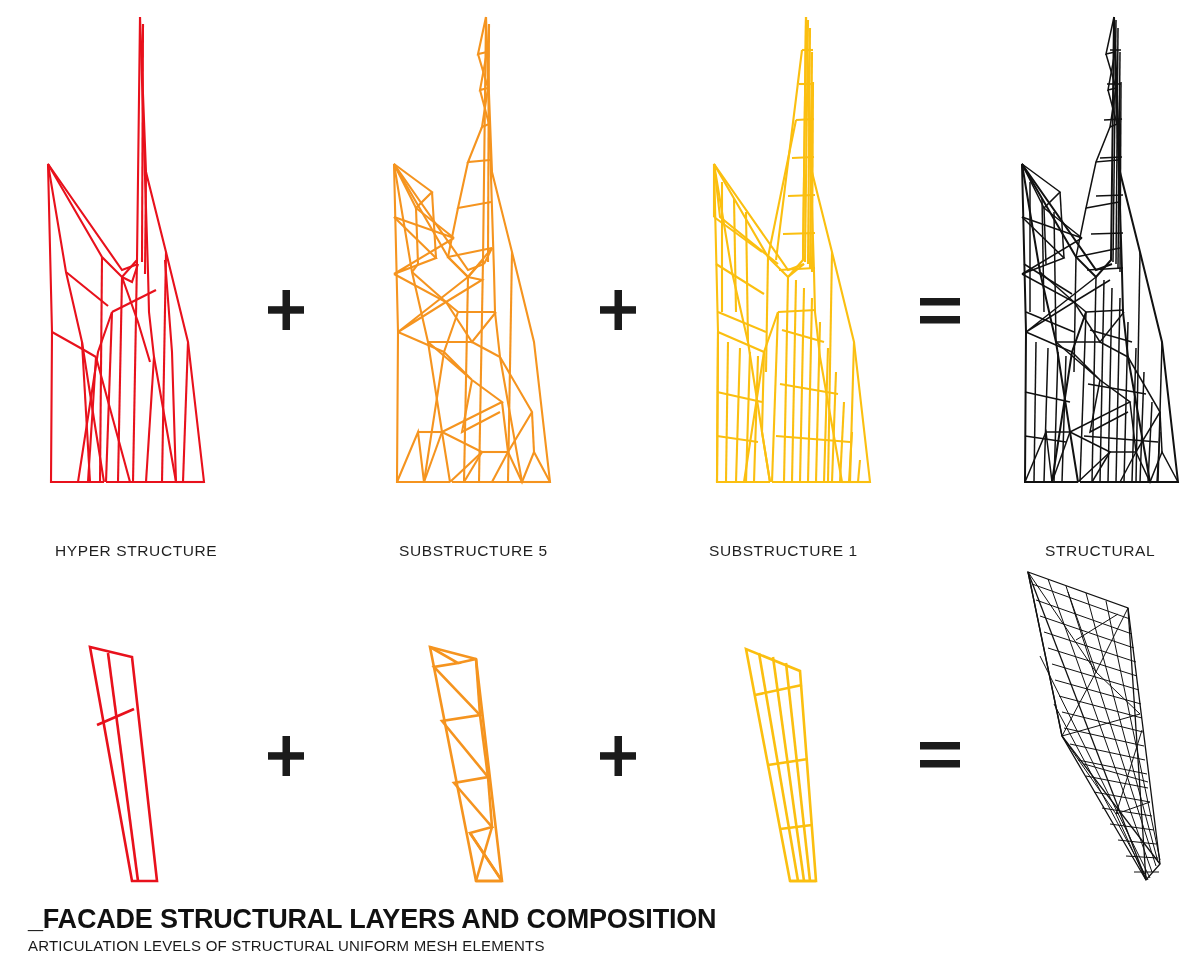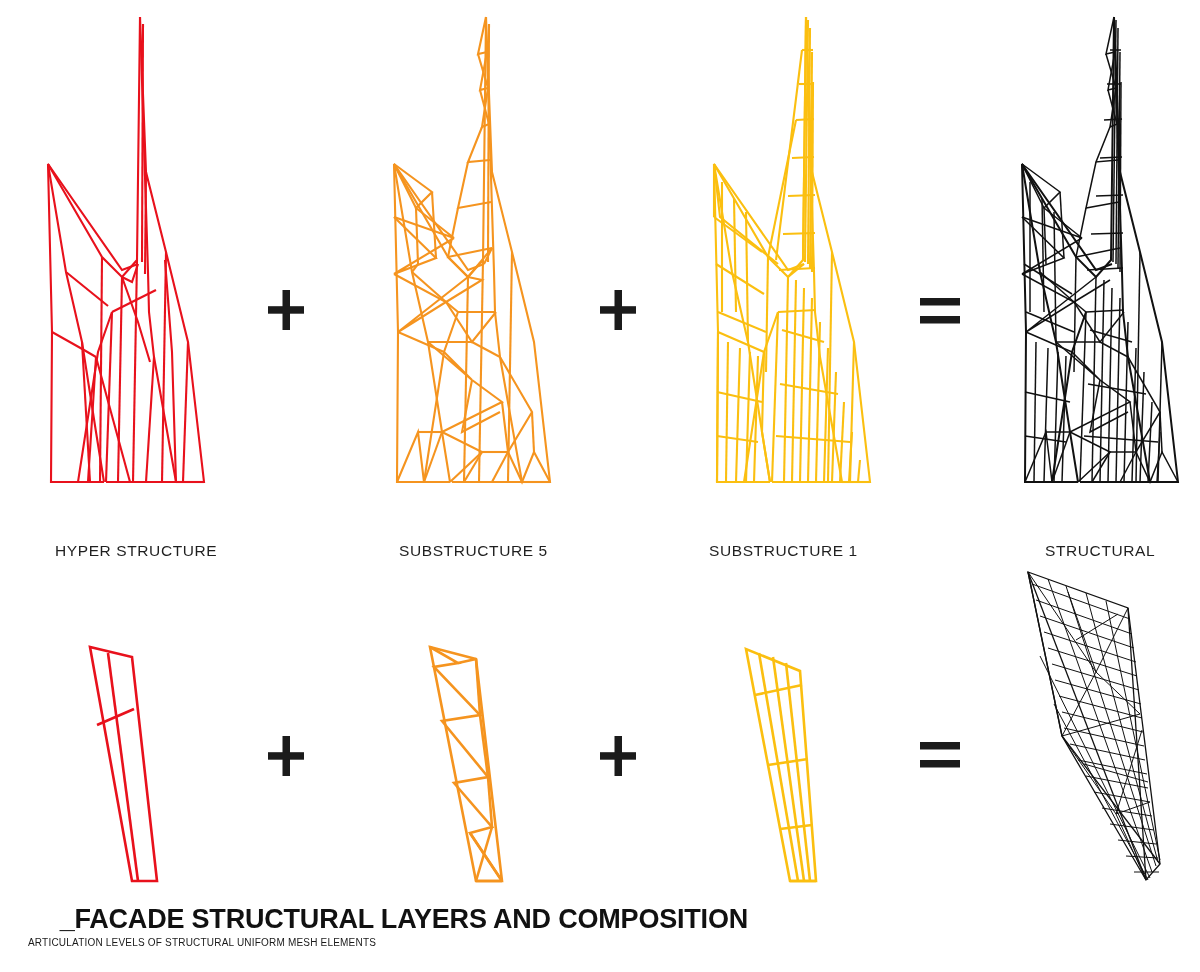--- a/index.html
+++ b/index.html
@@ -57,24 +57,23 @@
     top: 893px;
     width: 720px;
   }
   #main-title {
     font-size: 27px;
     font-weight: bold;
     letter-spacing: -0.2px;
     color: #111111;
     line-height: 1.04;
     white-space: nowrap;
-    text-align: right;
   }
   #sub-title {
-    font-size: 10px;
+    font-size: 15px;
     font-weight: normal;
     letter-spacing: 0.2px;
     color: #1a1a1a;
     margin-top: 4px;
     white-space: nowrap;
   }
 </style>
 </head>
 <body>
 

